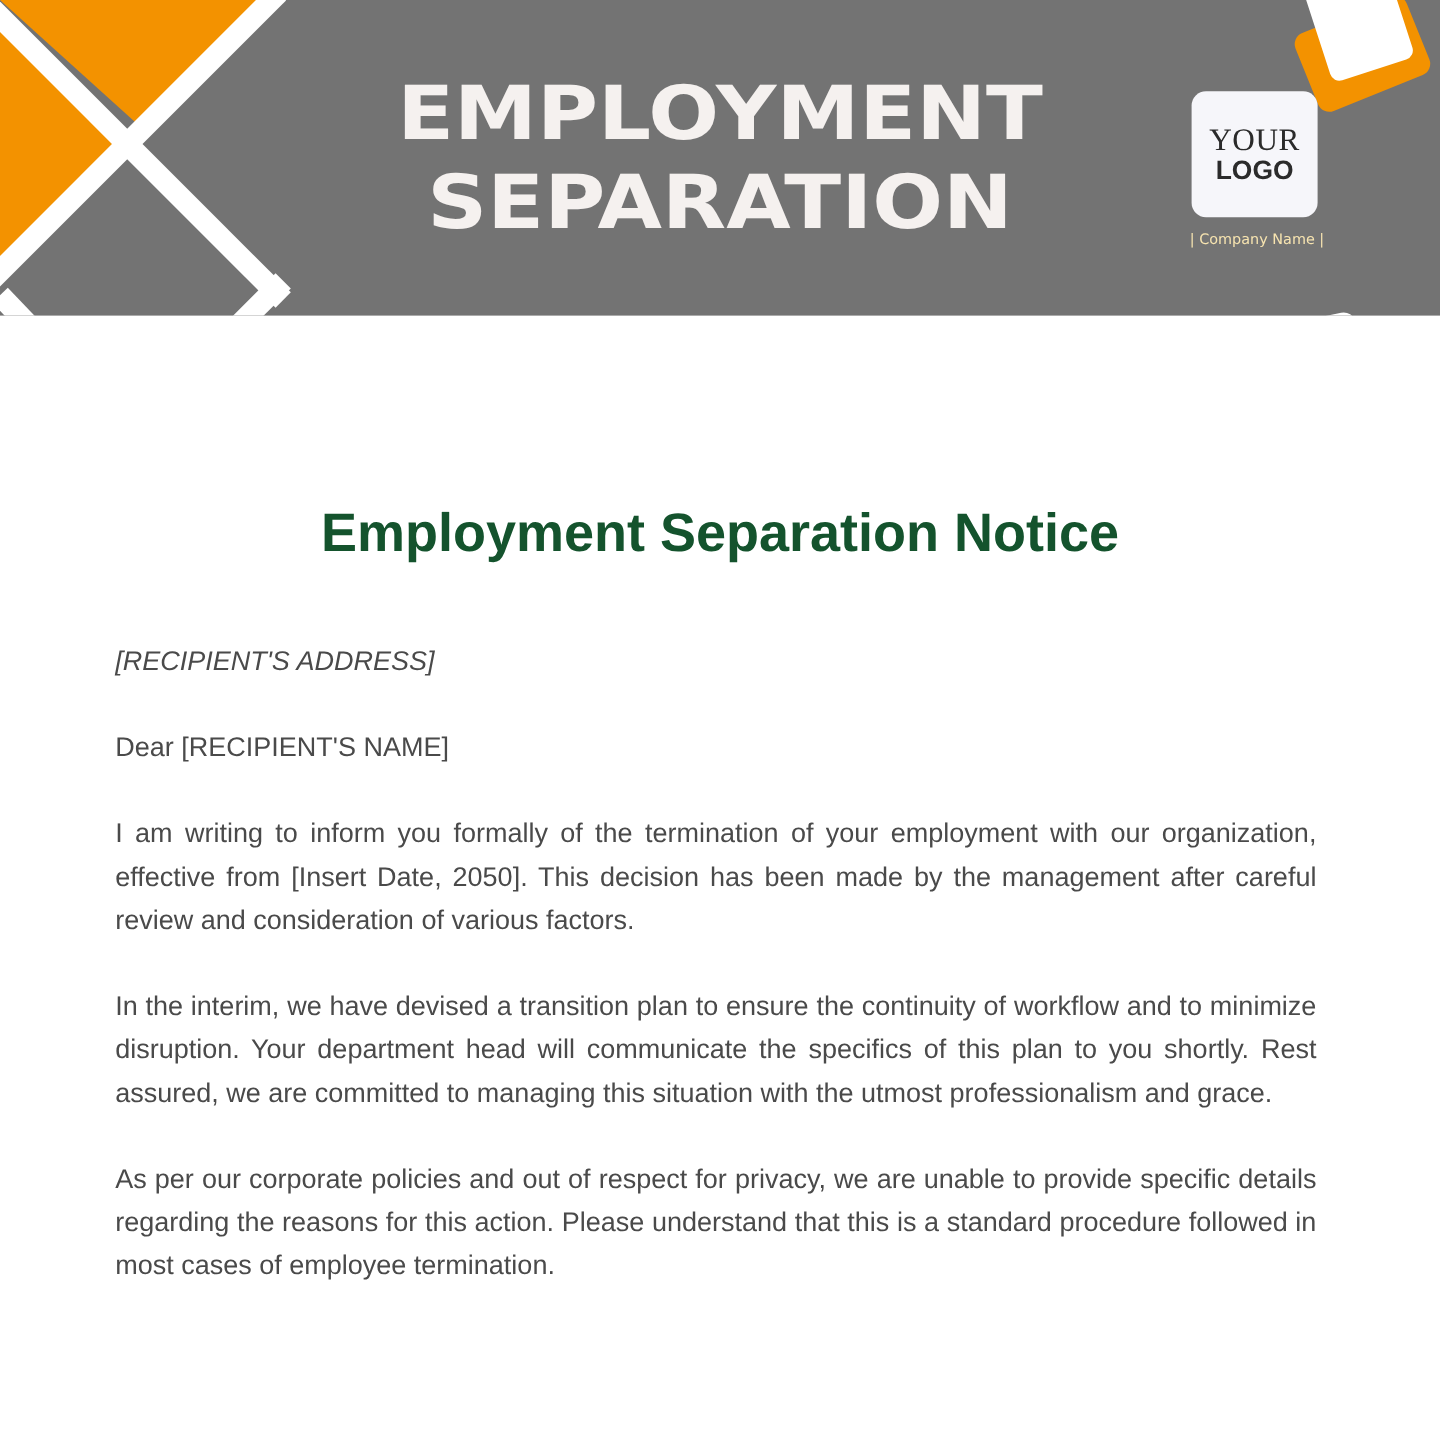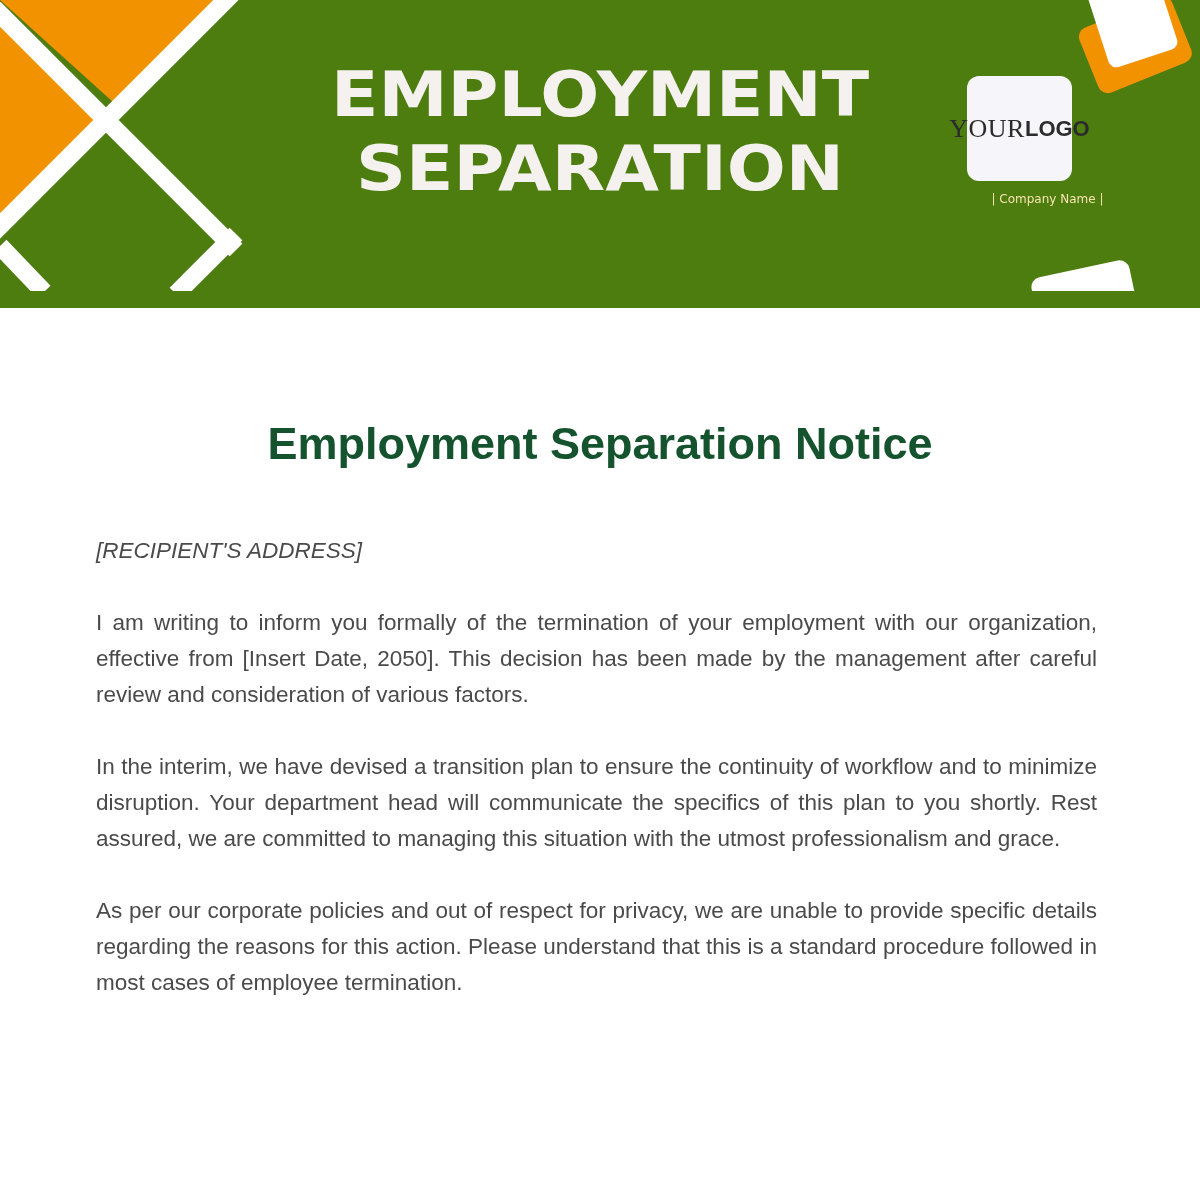--- a/index.html
+++ b/index.html
@@ -3,42 +3,42 @@
   <meta charset="utf-8">
   <style>
     html, body { margin: 0; padding: 0; }
     body {
       width: 1200px; height: 1200px; overflow: hidden;
       background: #ffffff;
       font-family: "Liberation Sans", "DejaVu Sans", sans-serif;
       position: relative;
     }
     .banner {
-      position: absolute; left: 0; top: 0; width: 1200px; height: 308px;
-      background: #4d7c0f;
+      position: absolute; left: 0; top: 0; width: 1200px; height: 263px;
+      background: #737373;
       overflow: hidden;
     }
     .banner svg.deco { position: absolute; left: 0; top: 0; }
     .banner-title {
       position: absolute; left: 0; width: 1200px; text-align: center;
       color: #F5F1EF; font-family: "DejaVu Sans", sans-serif; font-weight: bold;
       font-size: 62px; letter-spacing: 0px; line-height: 1;
       transform: scaleX(1.12); transform-origin: center;
     }
     .banner-title.l1 { top: 64px; }
     .banner-title.l2 { top: 138px; }
     .banner-sub {
       position: absolute; left: 0; width: 1200px; top: 198px; text-align: center;
       color: #F5F1EF; font-family: "DejaVu Serif", "Liberation Serif", serif;
       font-size: 27px; letter-spacing: 0.5px;
     }
     .logo-box {
-      position: absolute; left: 967px; top: 76px; width: 105px; height: 105px;
+      position: absolute; left: 993px; top: 76px; width: 105px; height: 105px;
       background: #F6F6FA; border-radius: 12px;
-      display: flex; flex-direction: row; align-items: center; justify-content: center;
+      display: flex; flex-direction: column; align-items: center; justify-content: center;
     }
     .logo-your {
       font-family: "Liberation Serif", "DejaVu Serif", serif; font-size: 26px;
       color: #2b2b2b; line-height: 1; letter-spacing: 0.5px;
     }
     .logo-logo {
       font-family: "Liberation Sans", sans-serif; font-weight: bold; font-size: 22px;
       color: #2b2b2b; line-height: 1; margin-top: 1px;
     }
     .company-name {
@@ -96,16 +96,17 @@
     <span class="logo-your">YOUR</span>
     <span class="logo-logo">LOGO</span>
   </div>
   <div class="company-name">| Company Name |</div>
 </div>
 
 <h1 class="doc-title" style="margin:0;">Employment Separation Notice</h1>
 
 <div class="content">
   <p class="raddr">[RECIPIENT'S ADDRESS]</p>
+  <p class="greet">Dear [RECIPIENT'S NAME]</p>
   <p class="para">I am writing to inform you formally of the termination of your employment with our organization, effective from [Insert Date, 2050]. This decision has been made by the management after careful review and consideration of various factors.</p>
   <p class="para">In the interim, we have devised a transition plan to ensure the continuity of workflow and to minimize disruption. Your department head will communicate the specifics of this plan to you shortly. Rest assured, we are committed to managing this situation with the utmost professionalism and grace.</p>
   <p class="para">As per our corporate policies and out of respect for privacy, we are unable to provide specific details regarding the reasons for this action. Please understand that this is a standard procedure followed in most cases of employee termination.</p>
 </div>
 
 </body></html>

